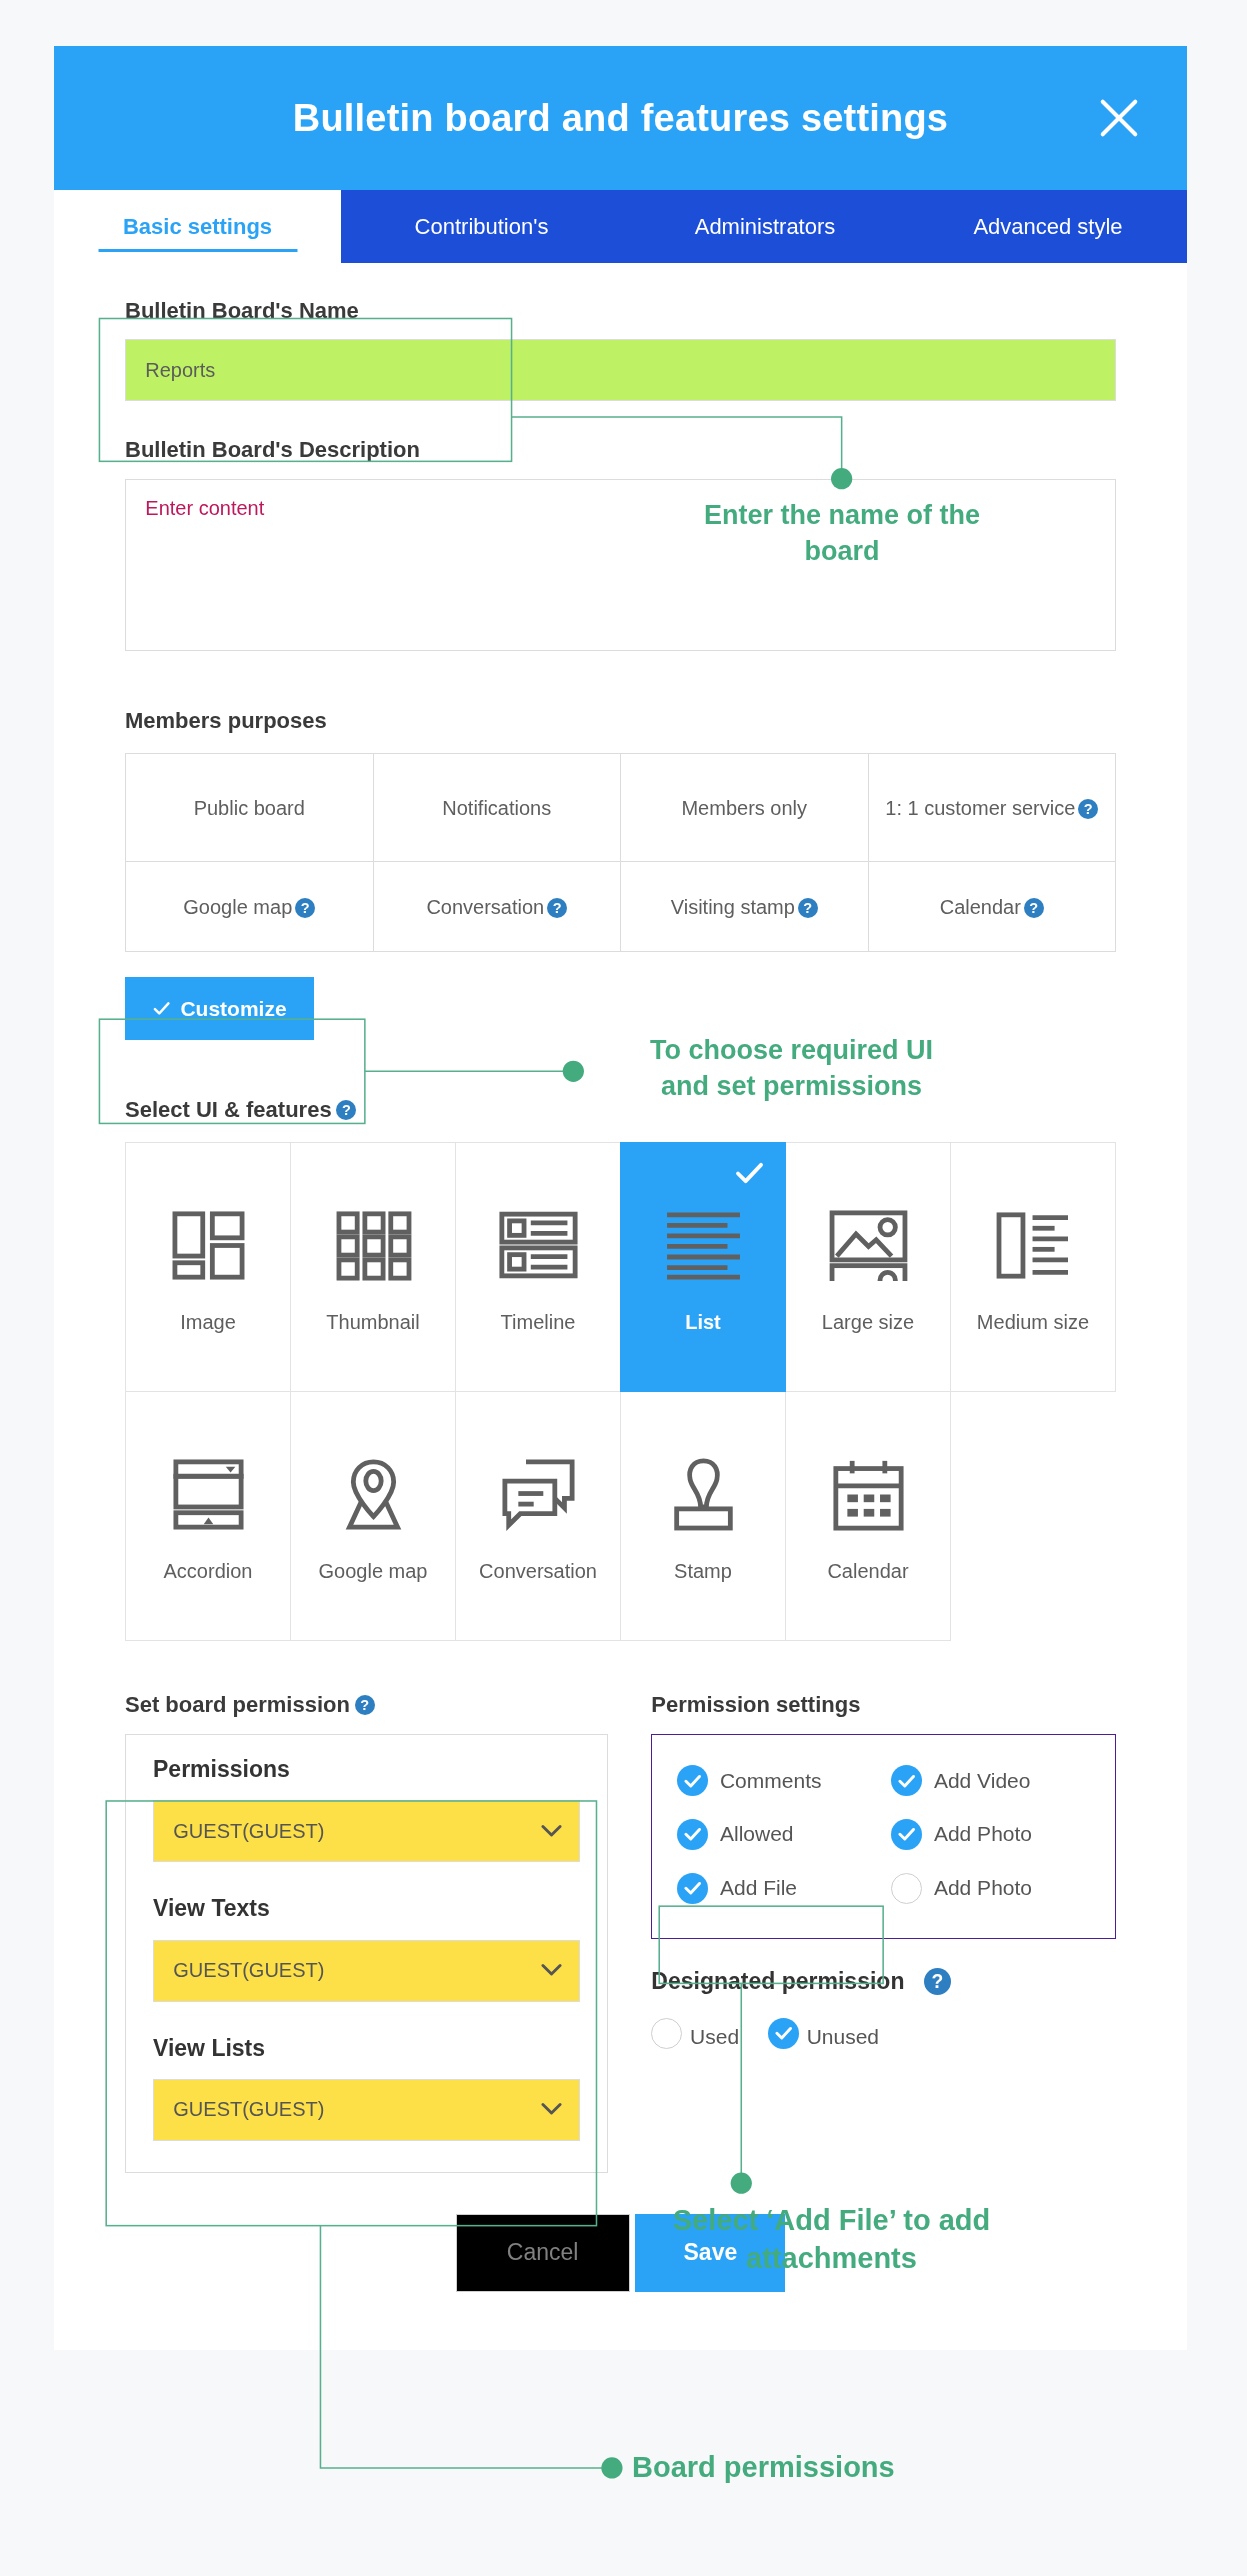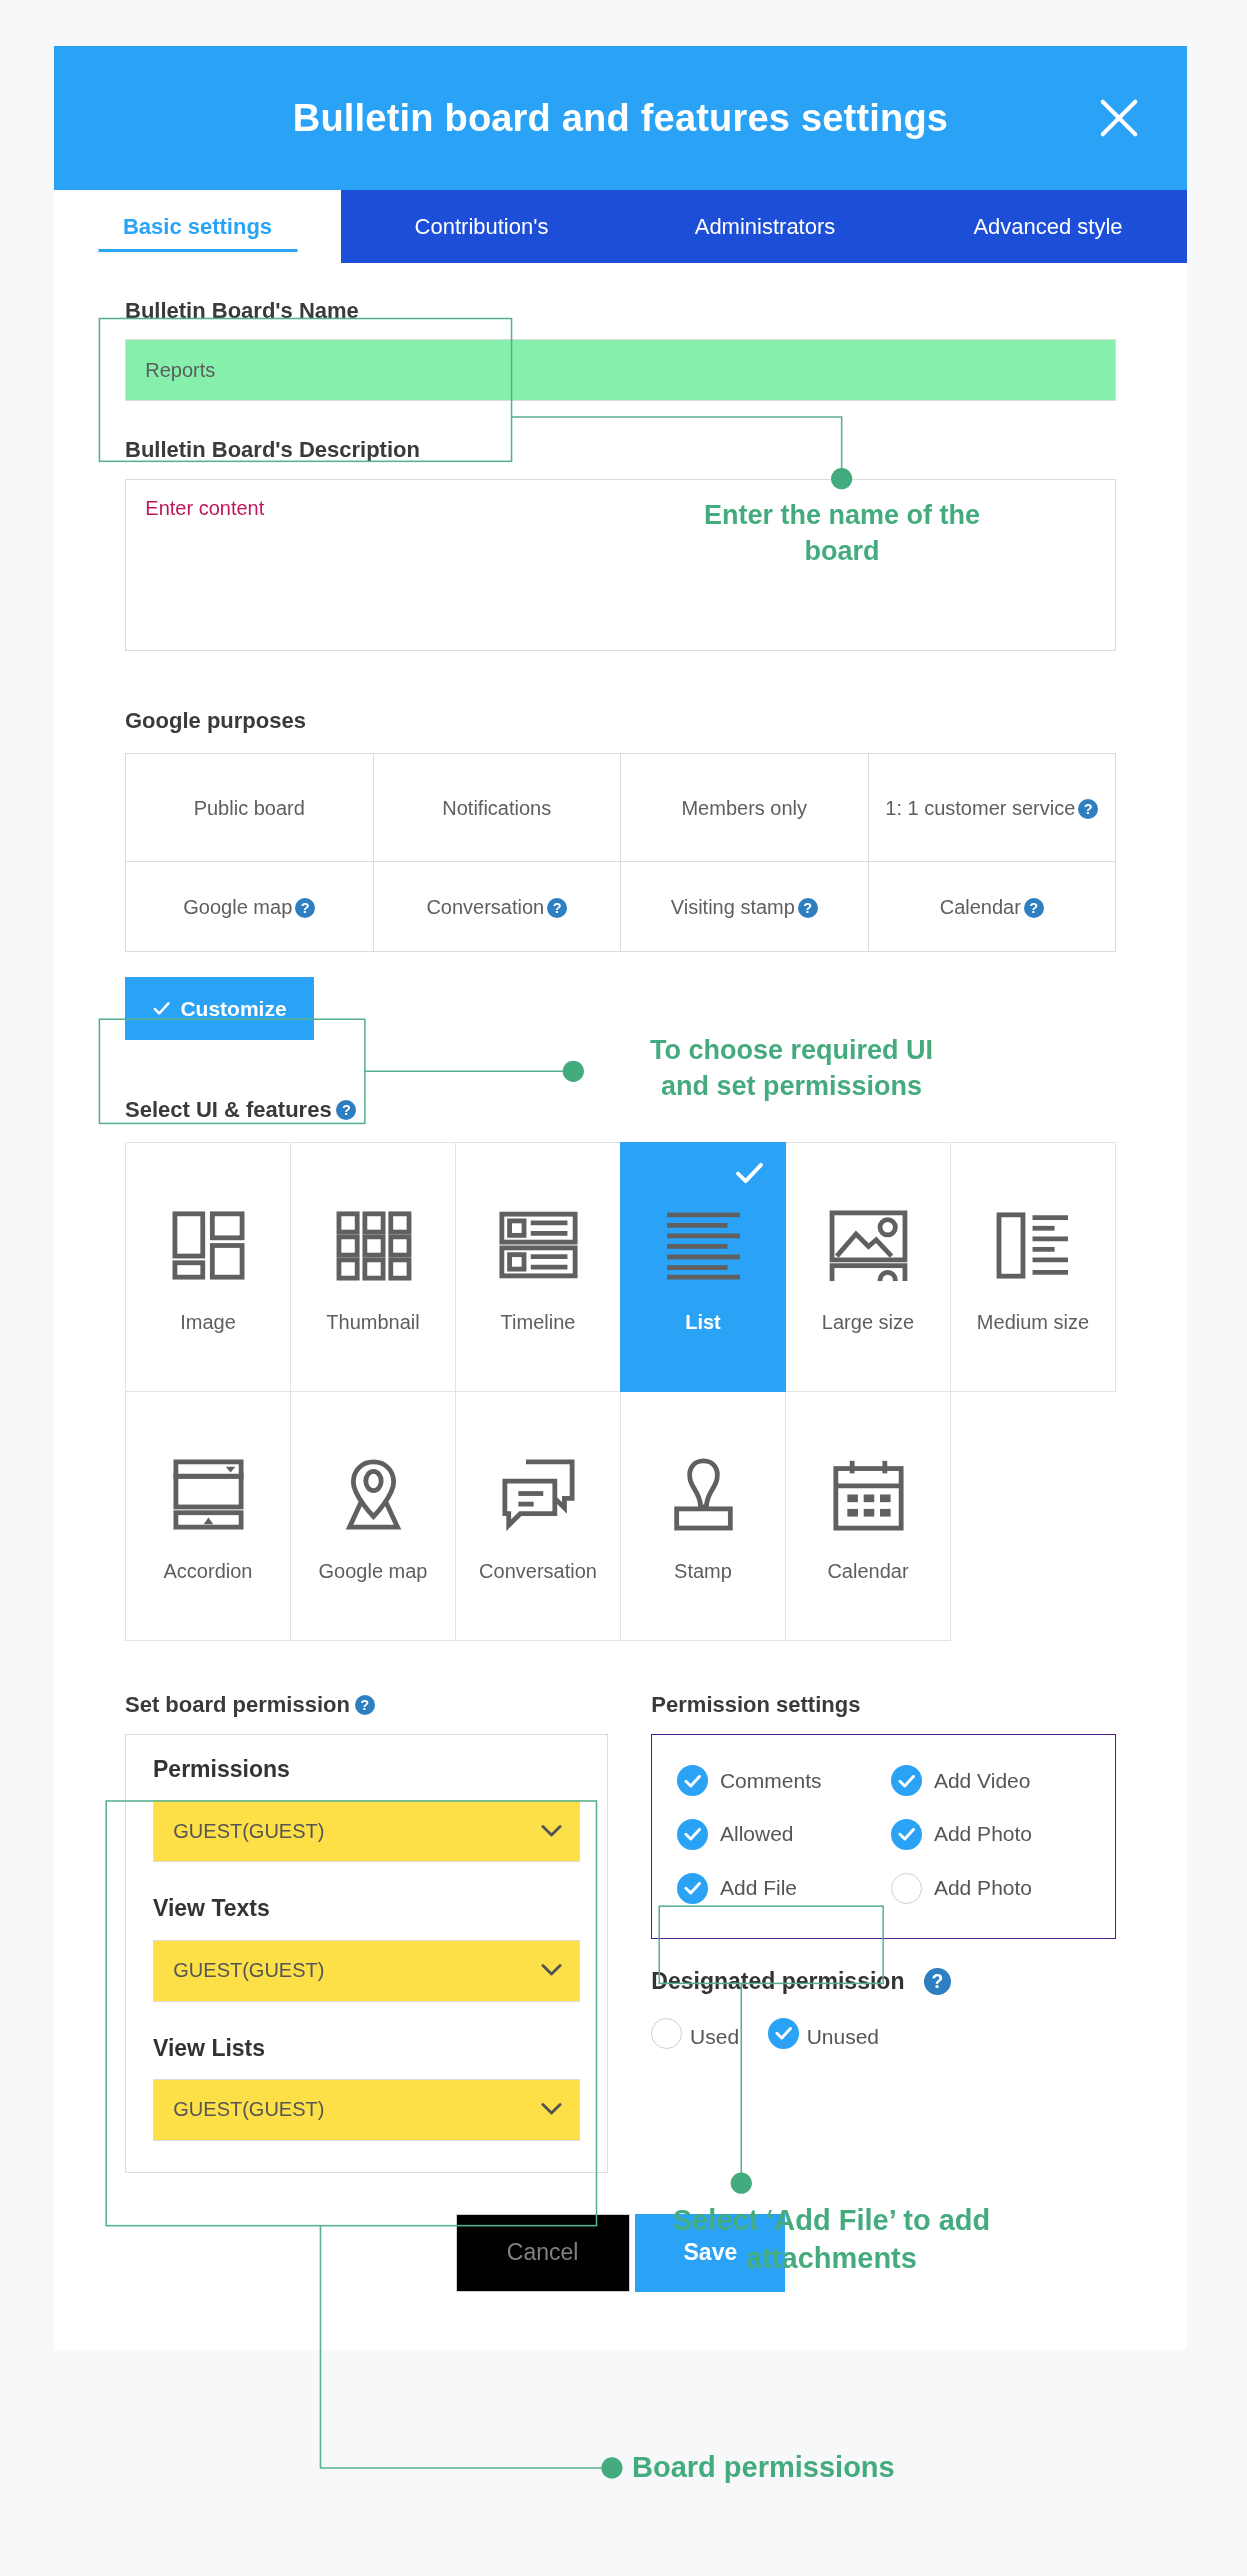--- a/index.html
+++ b/index.html
@@ -93,21 +93,21 @@
     color: #3a3a3a;
     display: flex;
     align-items: center;
     gap: 1.9px;
   }
 
   .txt-input {
     width: 100%;
     height: 62px;
     border: 1px solid #dcdcdc;
-    background: #86efac;
+    background: #bef264;
     font-size: 20px;
     color: #5c5c5c;
     padding: 0 19.3px;
     font-family: "Liberation Sans", sans-serif;
     display: flex;
     align-items: center;
   }
 
   .txt-area {
     width: 100%;
@@ -365,21 +365,21 @@
   </div>
 
   <div class="modal-body">
 
     <div class="sec-label" style="margin-bottom:15.4px;">Bulletin Board's Name</div>
     <div class="txt-input">Reports</div>
 
     <div class="sec-label" style="margin:36px 0 15.4px 0;">Bulletin Board's Description</div>
     <div class="txt-area">Enter content</div>
 
-    <div class="sec-label" style="margin:57px 0 19.3px 0;">Google purposes</div>
+    <div class="sec-label" style="margin:57px 0 19.3px 0;">Members purposes</div>
     <div class="sp-grid">
       <div class="sp-cell tall">
           <span>Public board</span>
         </div>
       <div class="sp-cell tall">
           <span>Notifications</span>
         </div>
       <div class="sp-cell tall">
           <span>Members only</span>
         </div>

